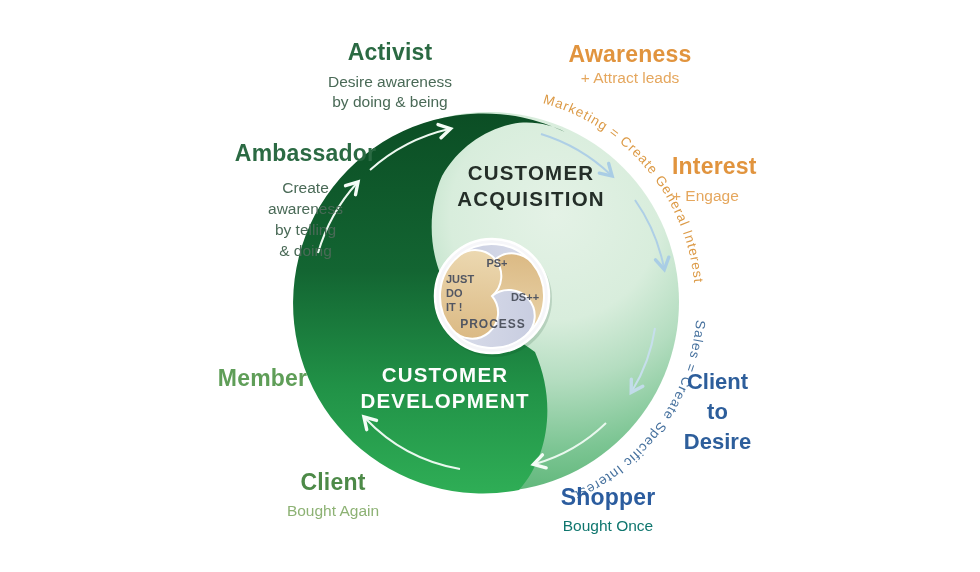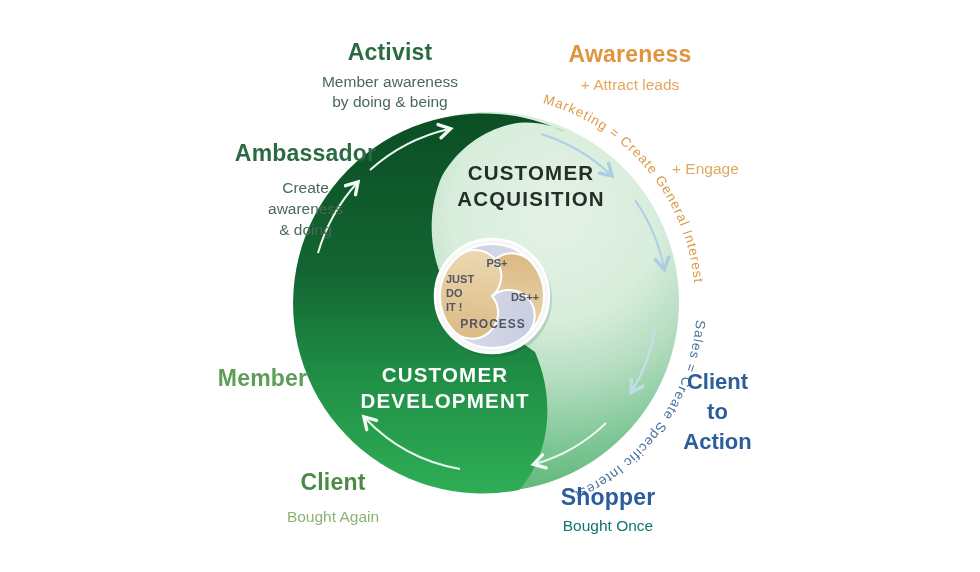--- a/index.html
+++ b/index.html
@@ -116,53 +116,55 @@
         <text x="493" y="328" text-anchor="middle" class="hub-label" font-size="12" letter-spacing="1">PROCESS</text>
         <text x="446" y="283" class="hub-label" font-size="11">JUST</text>
         <text x="446" y="297" class="hub-label" font-size="11">DO</text>
         <text x="446" y="311" class="hub-label" font-size="11">IT !</text>
       </g>
     </g>
   </svg>
 
   <div class="stage center" style="left:285px;top:39px;width:210px;">
     <div class="title t-darkgreen">Activist</div>
-    <div class="sub s-darkgreen" style="margin-top:6px;">Member awareness</div>
+    <div class="sub s-darkgreen" style="margin-top:6px;">Desire awareness</div>
     <div class="sub s-darkgreen">by doing &amp; being</div>
   </div>
 
   <div class="stage center" style="left:540px;top:41px;width:180px;">
     <div class="title t-orange">Awareness</div>
-    <div class="sub s-orange" style="margin-top:7px;">+ Attract leads</div>
+    <div class="sub s-orange" style="">+ Attract leads</div>
   </div>
 
   <div class="stage" style="left:218px;top:140px;width:175px;text-align:center;">
     <div class="title t-darkgreen">Ambassador</div>
     <div class="sub s-darkgreen" style="margin-top:10px;line-height:21px;">Create</div>
     <div class="sub s-darkgreen" style="line-height:21px;">awareness</div>
+    <div class="sub s-darkgreen" style="line-height:21px;">by telling</div>
     <div class="sub s-darkgreen" style="line-height:21px;">&amp; doing</div>
   </div>
 
   <div class="stage" style="left:672px;top:153px;width:130px;">
+    <div class="title t-orange">Interest</div>
     <div class="sub s-orange" style="margin-top:6px;">+ Engage</div>
   </div>
 
   <div class="stage center" style="left:180px;top:349px;width:165px;">
     <div class="title t-sage">Member</div>
   </div>
 
   <div class="stage center" style="left:650px;top:367px;width:135px;">
     <div class="desire-line">Client</div>
     <div class="desire-line">to</div>
-    <div class="desire-line">Action</div>
+    <div class="desire-line">Desire</div>
   </div>
 
   <div class="stage center" style="left:255px;top:469px;width:156px;">
     <div class="title t-client">Client</div>
-    <div class="sub s-sage" style="margin-top:11px;">Bought Again</div>
+    <div class="sub s-sage" style="margin-top:5px;">Bought Again</div>
   </div>
 
   <div class="stage center" style="left:528px;top:484px;width:160px;">
     <div class="title t-blue">Shopper</div>
     <div class="sub s-blue" style="margin-top:5px;">Bought Once</div>
   </div>
 
 </div>
 
 </body></html>

